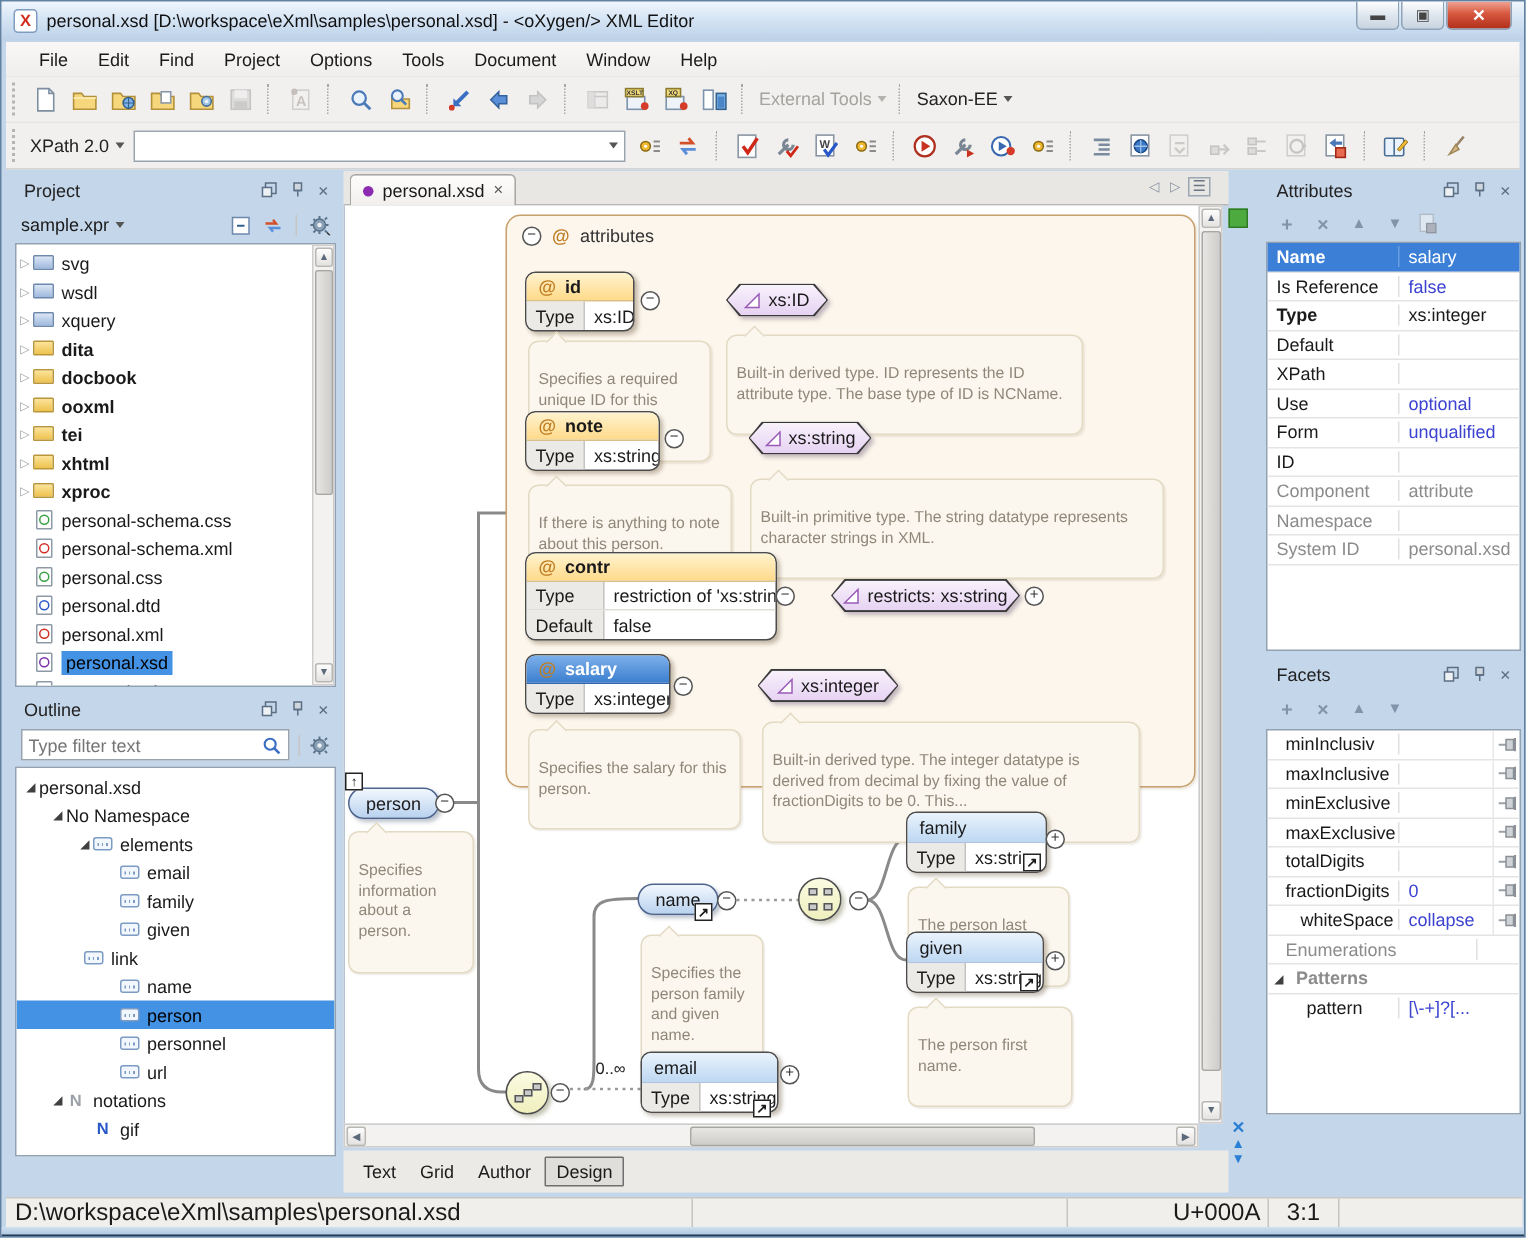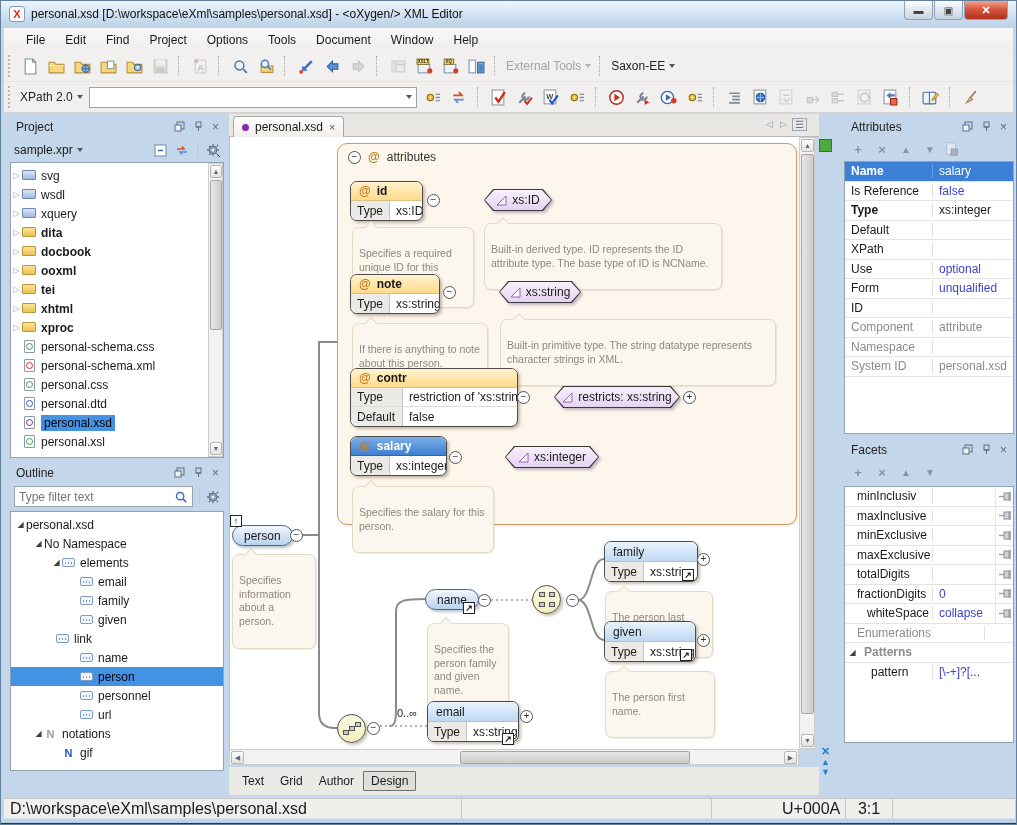--- a/index.html
+++ b/index.html
@@ -526,20 +526,28 @@
           <span class="fico">
             <span class="page"></span>
             <span class="dot" style="border-color:#2858c8"></span>
           </span>
           <span>personal.dtd</span>
         </div>
       <div class="trow">
           <span class="tw"></span>
           <span class="fico">
             <span class="page"></span>
+            <span class="dot" style="border-color:#d03028"></span>
+          </span>
+          <span>personal.xml</span>
+        </div>
+      <div class="trow">
+          <span class="tw"></span>
+          <span class="fico">
+            <span class="page"></span>
             <span class="dot" style="border-color:#7a30a8"></span>
           </span>
           <span class="sel" style="padding:1px 3px">personal.xsd</span>
         </div>
       <div class="trow">
           <span class="tw"></span>
           <span class="fico">
             <span class="page"></span>
             <span class="dot" style="border-color:#3aa048"></span>
           </span>
@@ -767,20 +775,21 @@
     <div class="hex" style="left:275px;top:309px;width:94px">
         <div class="hexo"></div>
         <div class="hexi">
           <svg class="tri" viewBox="0 0 11 11">
             <path d="M1 10 10 1v9z" fill="#fff" stroke="#9a5ab8"></path>
           </svg>
           <span>xs:integer</span>
         </div>
       </div>
     <div class="ann" style="left:122px;top:349px;width:142px">Specifies the salary for this person.</div>
+    <div class="ann" style="left:278px;top:344px;width:252px">Built-in derived type. The integer datatype is derived from decimal by fixing the value of fractionDigits to be 0. This...</div>
 
     <div class="refa" style="left:0px;top:378px">↑</div>
     <div class="pill" style="left:2px;top:388px">
         <span>person</span>
       </div>
     <div class="mc" style="left:60px;top:392px">−</div>
     <div class="ann" style="left:2px;top:417px;width:84px">Specifies information about a person.</div>
 
     <div class="seqc" style="left:107px;top:577px">
       <span class="sq" style="left:5px;top:15px"></span>

